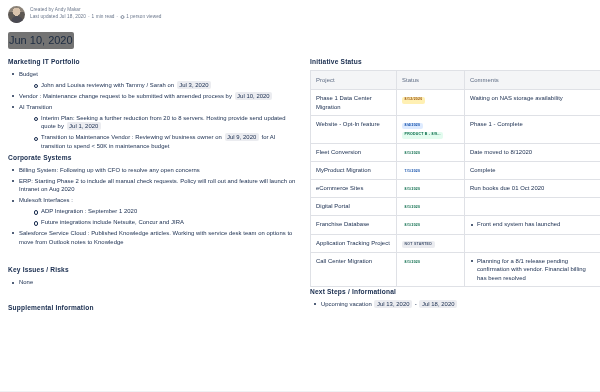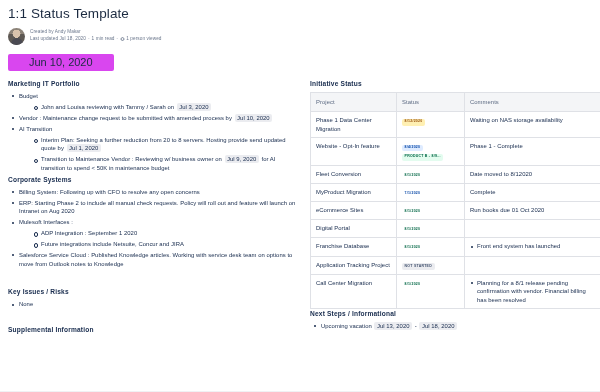--- a/index.html
+++ b/index.html
@@ -30,22 +30,22 @@
   }
   .byline-text { padding-top: 1px; }
   .byline-line {
     font-size: 4.7px; line-height: 6.6px; color: #6b778c; letter-spacing: .08px;
     white-space: nowrap;
   }
   .byline-sep { color: #b3bac5; padding: 0 2px; }
   .eye-icon { display:inline-block; vertical-align:-1px; margin-right:1px; }
 
   .date-chip-lg {
-    display: inline-block; background: #d946ef; color: #1c2b41;
-    font-size: 11px; line-height: 15px; padding: 1px 21px; border-radius: 2px;
+    display: inline-block; background: #737373; color: #1c2b41;
+    font-size: 11px; line-height: 15px; padding: 1px 1px; border-radius: 2px;
     margin-bottom: 8px;
   }
 
   
   .cols { display: flex; gap: 10px; align-items: flex-start; }
   .col-left { width: 292px; flex: 0 0 292px; }
   .col-right { width: 300px; flex: 0 0 300px; }
 
   h2.sec {
     font-size: 6.6px; font-weight: 700; color: #172b4d;
@@ -116,21 +116,20 @@
   .footer-rule {
     position: absolute; left: 0; right: 0; bottom: 0; height: 1px; background: #f0f1f4;
   }
   .bottom-sec { margin-top: 10px; }
 </style>
 </head>
 <body>
 
 <div class="page">
 
-  <div class="doc-title">1:1 Status Template</div>
 
   <div class="byline">
     <div class="avatar"></div>
     <div class="byline-text">
       <div class="byline-line">Created by Andy Makar</div>
       <div class="byline-line">
         <span>Last updated Jul 18, 2020</span><span class="byline-sep">-</span><span>1 min read</span><span class="byline-sep">-</span><span class="eye-icon">
           <svg width="5" height="4" viewBox="0 0 14 10">
               <path d="M7 0C3.6 0 1 5 1 5s2.6 5 6 5 6-5 6-5-2.6-5-6-5zm0 8a3 3 0 110-6 3 3 0 010 6z" fill="#6b778c"></path>
             </svg>

